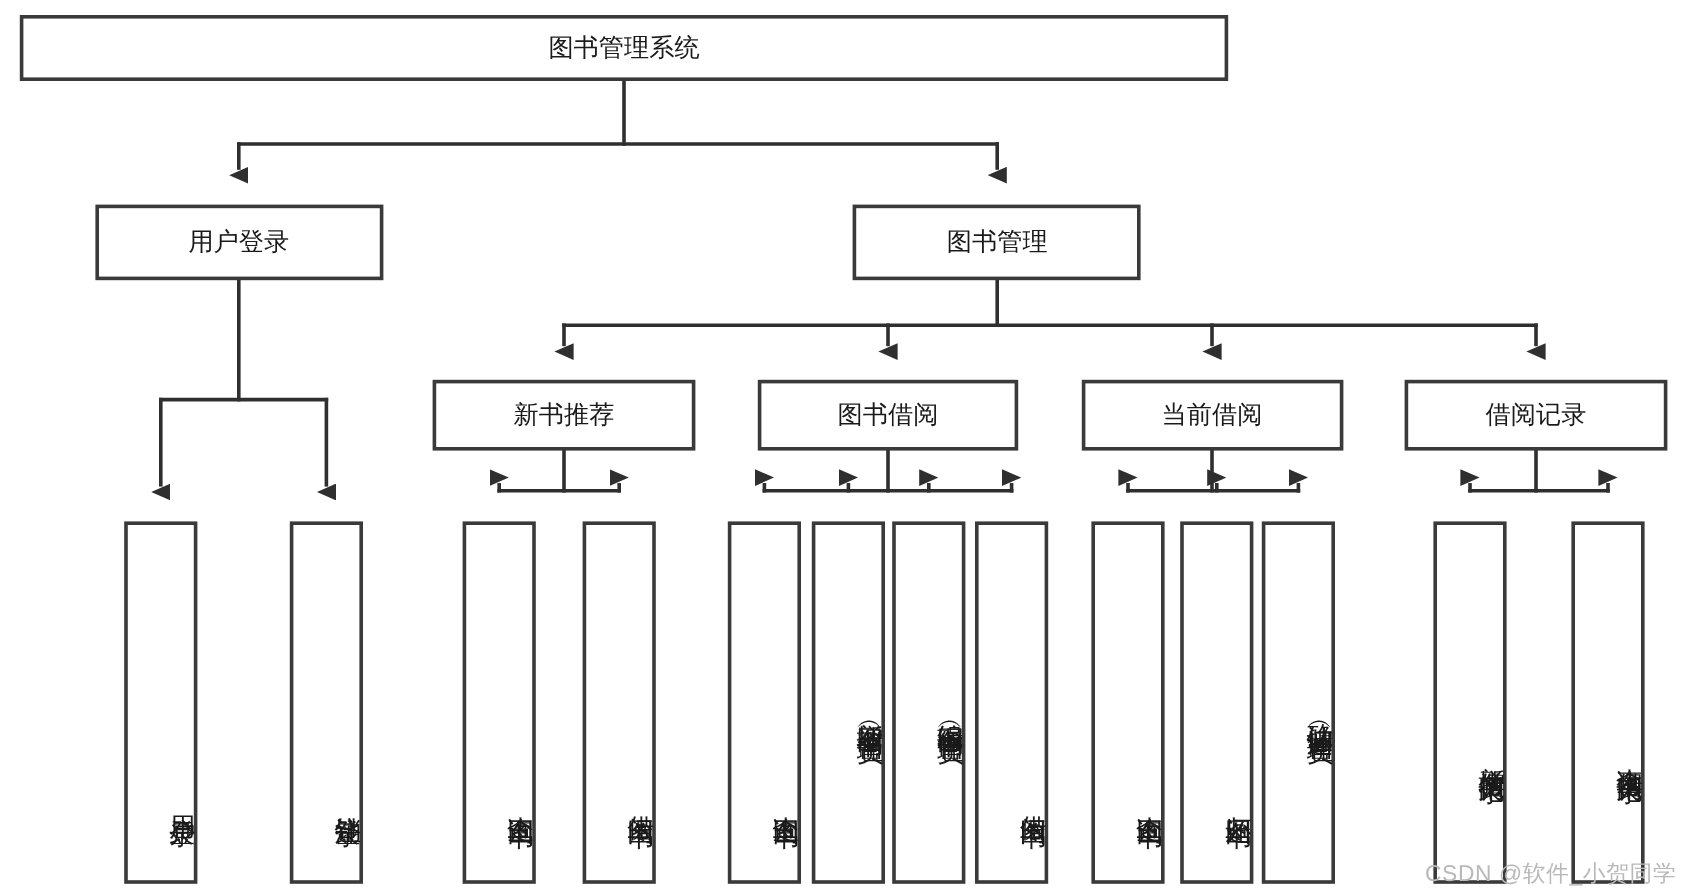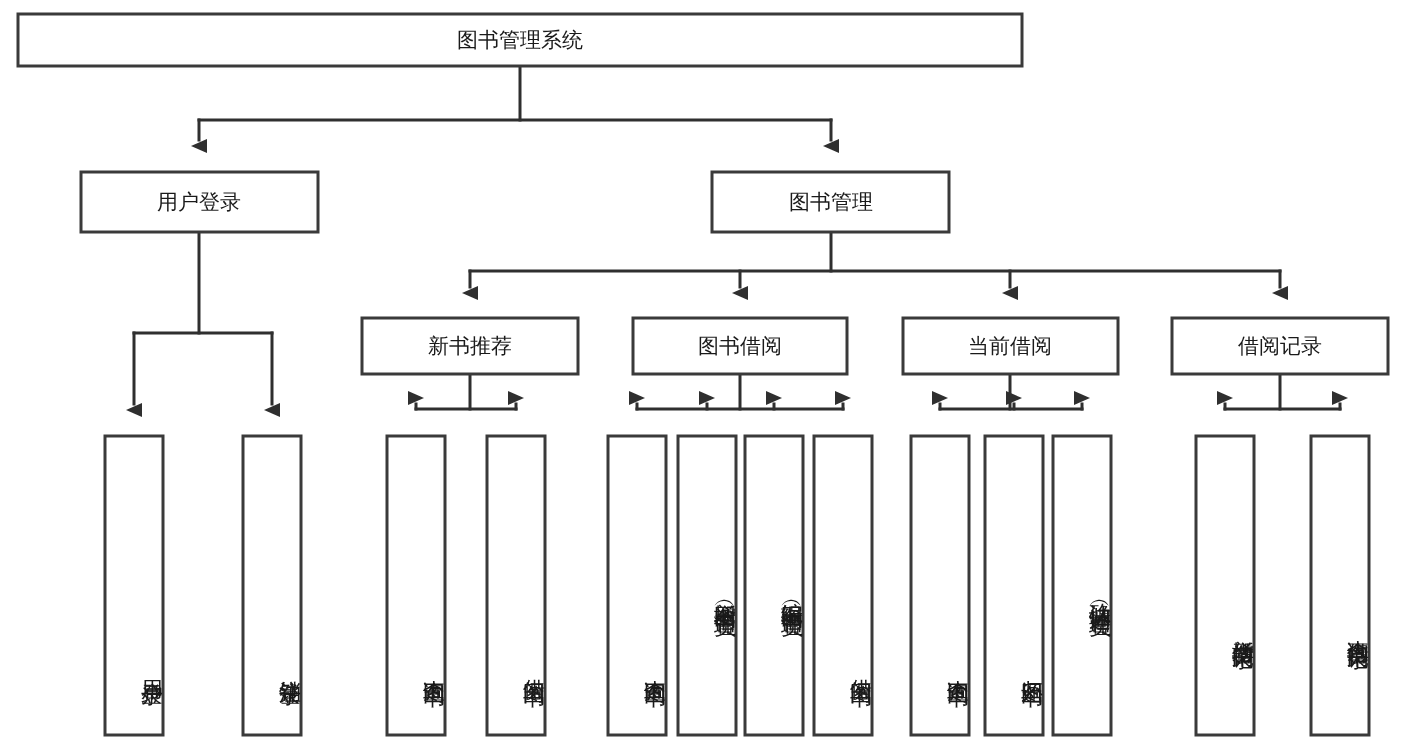--- a/index.html
+++ b/index.html
@@ -184,13 +184,14 @@
   <div class="vert-text-wrap" style="left:608px;  top:436px; width:58px; height:299px; padding-top:80px;">查询图书</div>
   <div class="vert-text-wrap" style="left:678px;  top:436px; width:58px; height:299px; padding-top:8px;">新增图书（管理员）</div>
   <div class="vert-text-wrap" style="left:745px;  top:436px; width:58px; height:299px; padding-top:8px;">编辑图书（管理员）</div>
   <div class="vert-text-wrap" style="left:814px;  top:436px; width:58px; height:299px; padding-top:80px;">借阅图书</div>
   <div class="vert-text-wrap" style="left:911px;  top:436px; width:58px; height:299px; padding-top:80px;">查询图书</div>
   <div class="vert-text-wrap" style="left:985px;  top:436px; width:58px; height:299px; padding-top:80px;">归还图书</div>
   <div class="vert-text-wrap" style="left:1053px; top:436px; width:58px; height:299px; padding-top:8px;">确认归还（管理员）</div>
   <div class="vert-text-wrap" style="left:1196px; top:436px; width:58px; height:299px; padding-top:42px;">新增借阅记录</div>
   <div class="vert-text-wrap" style="left:1311px; top:436px; width:58px; height:299px; padding-top:42px;">查询借阅记录</div>
 
+  <div class="watermark">CSDN @软件_小贺同学</div>
 </div>
 
 </body></html>

